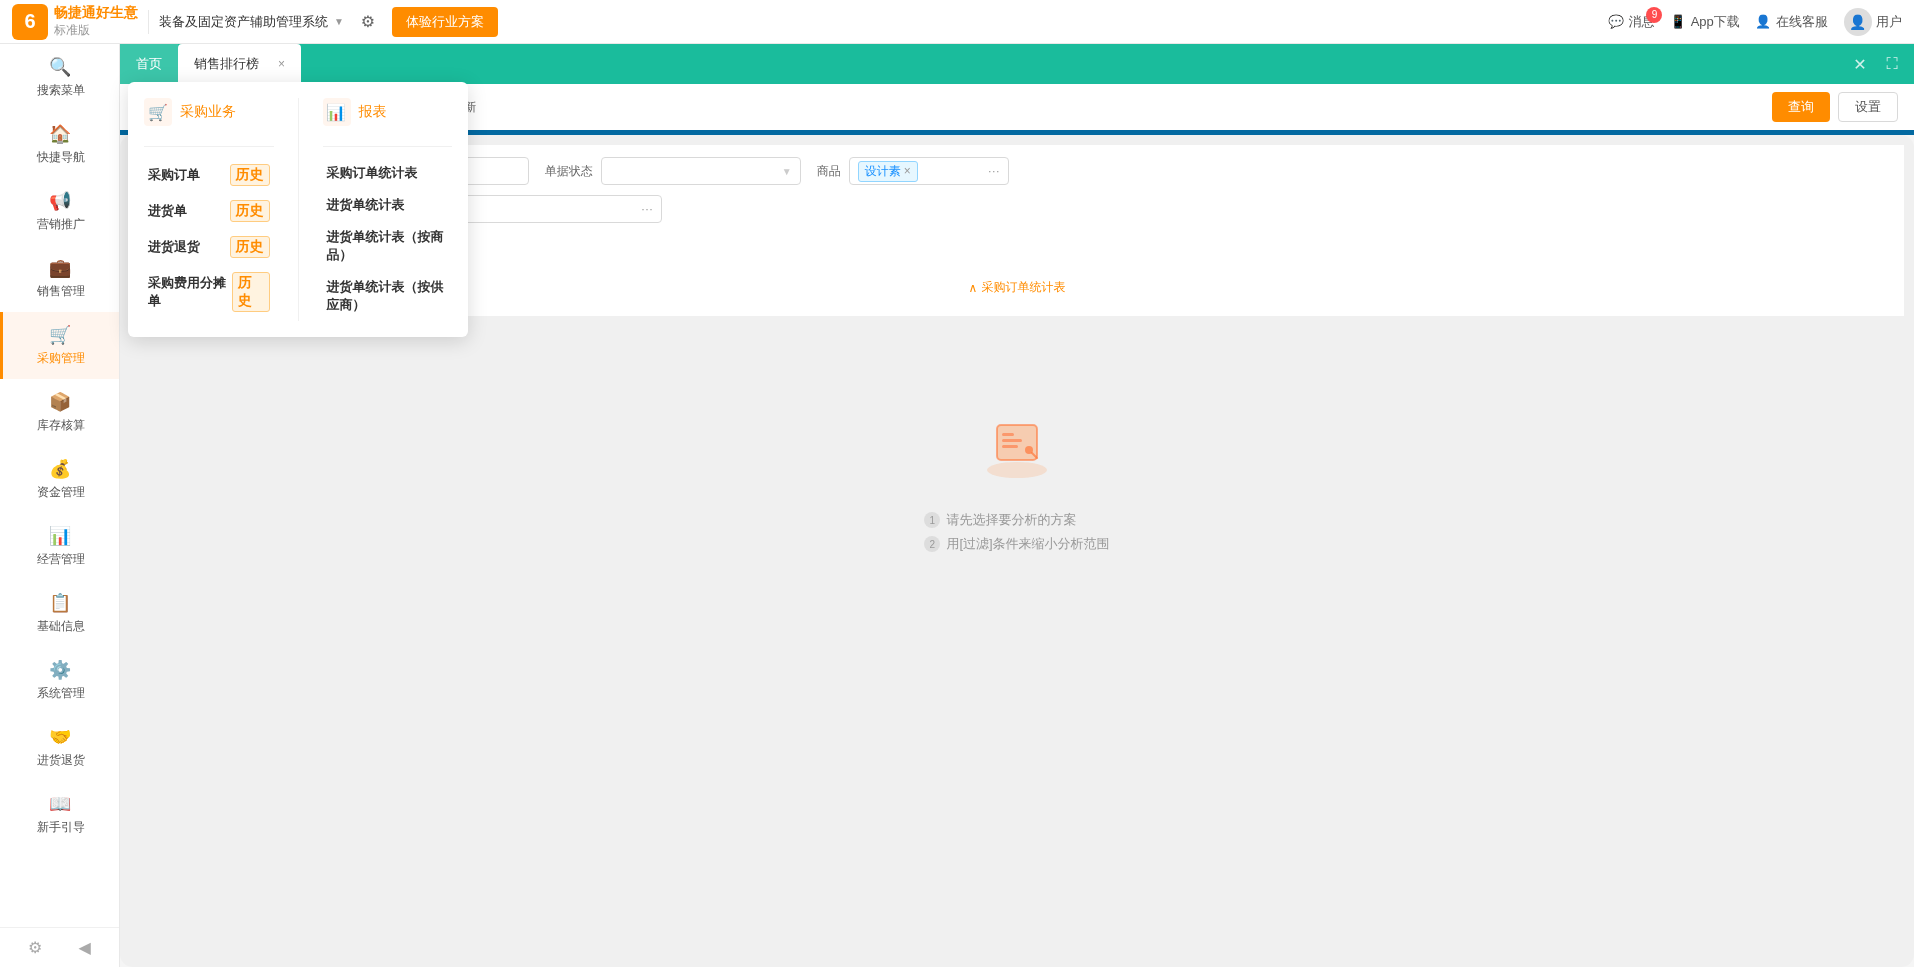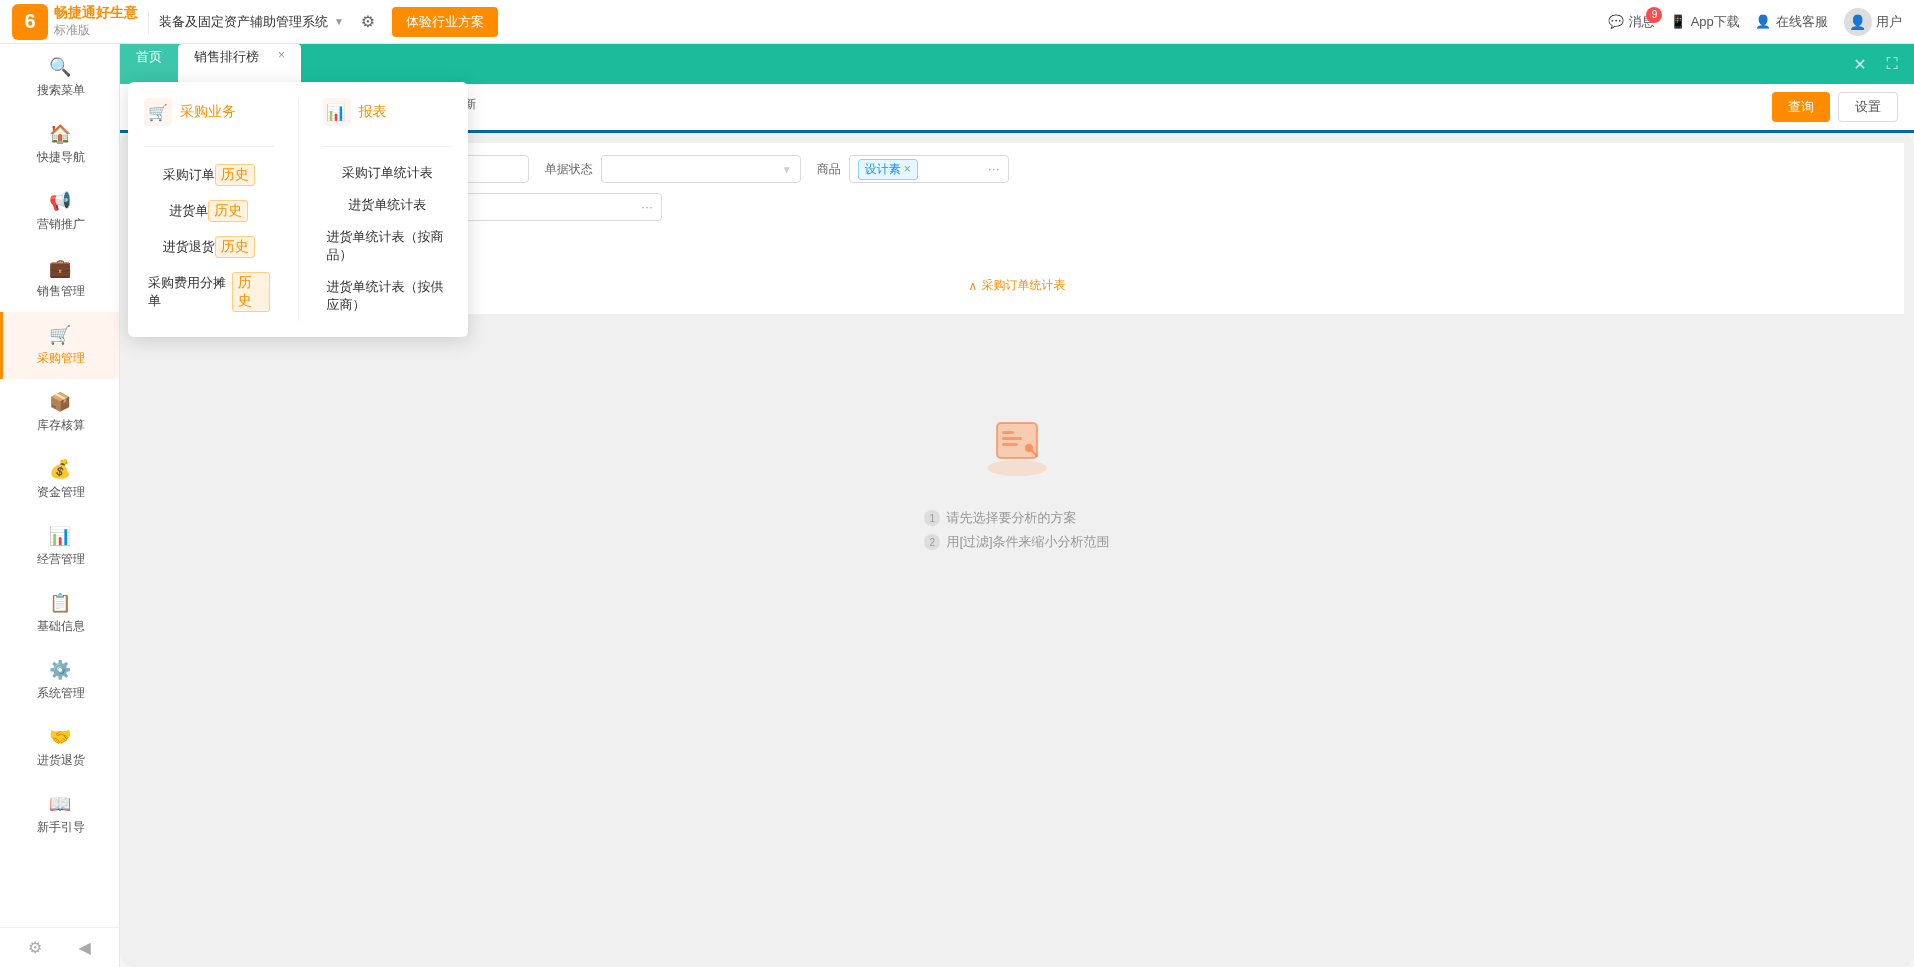--- a/index.html
+++ b/index.html
@@ -31,32 +31,32 @@
     .sidebar-item.active { background: #fff5ee; color: #ff8c00; border-left-color: #ff8c00; }
     .sidebar-item-icon { font-size: 18px; }
     .sidebar-bottom { margin-top: auto; padding: 10px; display: flex; justify-content: space-around; border-top: 1px solid #f0f0f0; }
     .sidebar-bottom-btn { color: #aaa; cursor: pointer; font-size: 16px; }
 
     
     .content-area { flex: 1; display: flex; flex-direction: column; overflow: hidden; }
 
     
     .tab-bar { height: 40px; background: #1abc9c; display: flex; align-items: center; padding: 0 0; position: relative; }
-    .tab-item { height: 40px; padding: 4px 16px; display: flex; gap: 6px; cursor: pointer; font-size: 13px; color: rgba(255,255,255,0.8); }
+    .tab-item { height: 40px; padding: 4px 16px; display: flex; align-items: center; gap: 6px; cursor: pointer; font-size: 13px; color: rgba(255,255,255,0.8); }
     .tab-item.home { background: rgba(255,255,255,0.15); color: white; }
     .tab-item.active { background: white; color: #333; border-radius: 4px 4px 0 0; gap: 19px; }
     .tab-close { font-size: 12px; color: #999; cursor: pointer; }
     .tab-bar-right { margin-left: auto; display: flex; align-items: center; gap: 4px; padding-right: 8px; }
     .tab-bar-right-btn { color: rgba(255,255,255,0.8); cursor: pointer; font-size: 16px; width: 28px; height: 28px; display: flex; align-items: center; justify-content: center; }
 
     
     .page-content { flex: 1; overflow-y: auto; background: #f0f0f0; padding: 10px; border-radius: 13px; }
 
     
-    .toolbar { background: white; padding: 8px 16px; display: flex; align-items: flex-start; gap: 24px; border-bottom: 3px solid #0369a1; flex-wrap: wrap; }
+    .toolbar { background: white; padding: 8px 16px; display: flex; align-items: center; gap: 24px; border-bottom: 5px solid #0369a1; flex-wrap: wrap; }
     .toolbar-btn { display: flex; align-items: center; gap: 4px; color: #555; cursor: pointer; font-size: 12px; padding: 4px 8px; }
     .btn-primary { background: #ff8c00; color: white; border: none; padding: 6px 16px; border-radius: 4px; cursor: pointer; font-size: 13px; }
     .btn-default { background: white; color: #555; border: 1px solid #d9d9d9; padding: 4px 16px; border-radius: 4px; cursor: pointer; font-size: 13px; }
 
     
     .filter-area { background: white; padding: 12px 16px; margin-bottom: 8px; }
     .filter-row { display: flex; align-items: center; gap: 16px; margin-bottom: 10px; flex-wrap: wrap; }
     .filter-item { display: flex; align-items: center; gap: 8px; }
     .filter-label { color: #666; font-size: 12px; white-space: nowrap; }
     .filter-input { border: 1px solid #d9d9d9; border-radius: 4px; padding: 4px 8px; font-size: 12px; color: #333; height: 28px; min-width: 180px; display: flex; align-items: center; cursor: pointer; gap: 6px; }
@@ -72,21 +72,21 @@
     .empty-text { color: #999; font-size: 13px; display: flex; flex-direction: column; align-items: flex-start; gap: 6px; }
     .empty-text-item { display: flex; align-items: center; gap: 6px; }
     .empty-circle { width: 16px; height: 16px; border-radius: 50%; background: #ddd; color: #999; font-size: 10px; display: flex; align-items: center; justify-content: center; }
     .dropdown-menu { position: fixed; top: 82px; left: 128px; background: white; border-radius: 6px; box-shadow: 0 4px 20px rgba(0,0,0,0.15); z-index: 300; width: 340px; padding: 16px; }
     .dropdown-cols { display: flex; gap: 20px; }
     .dropdown-col { flex: 1; }
     .dropdown-col-header { display: flex; align-items: center; gap: 8px; margin-bottom: 12px; padding-bottom: 8px; }
     .dropdown-col-icon { width: 28px; height: 28px; background: #fff5ee; border-radius: 4px; display: flex; align-items: center; justify-content: center; font-size: 16px; }
     .dropdown-col-title { color: #ff8c00; font-size: 14px; font-weight: 500; }
     .dropdown-col-divider { height: 1px; background: #f0f0f0; margin-bottom: 10px; }
-    .dropdown-item { display: flex; align-items: center; justify-content: center; padding: 7px 4px; cursor: pointer; color: #333; font-size: 13px; border-radius: 4px; }
+    .dropdown-item { display: flex; align-items: center; justify-content: space-between; padding: 7px 4px; cursor: pointer; color: #333; font-size: 13px; border-radius: 4px; font-weight: bold; }
     .history-tag { background: #fff3e0; color: #ff8c00; border: 1px solid #ffcc80; border-radius: 3px; padding: 1px 5px; font-size: 14px; }
     .right-col-divider { width: 1px; background: #f0f0f0; margin: 0 4px; }
   </style>
 </head>
 <body>
 
 <div class="topbar">
   <div class="topbar-logo">
     <div class="topbar-logo-icon">
       <span>6</span>

